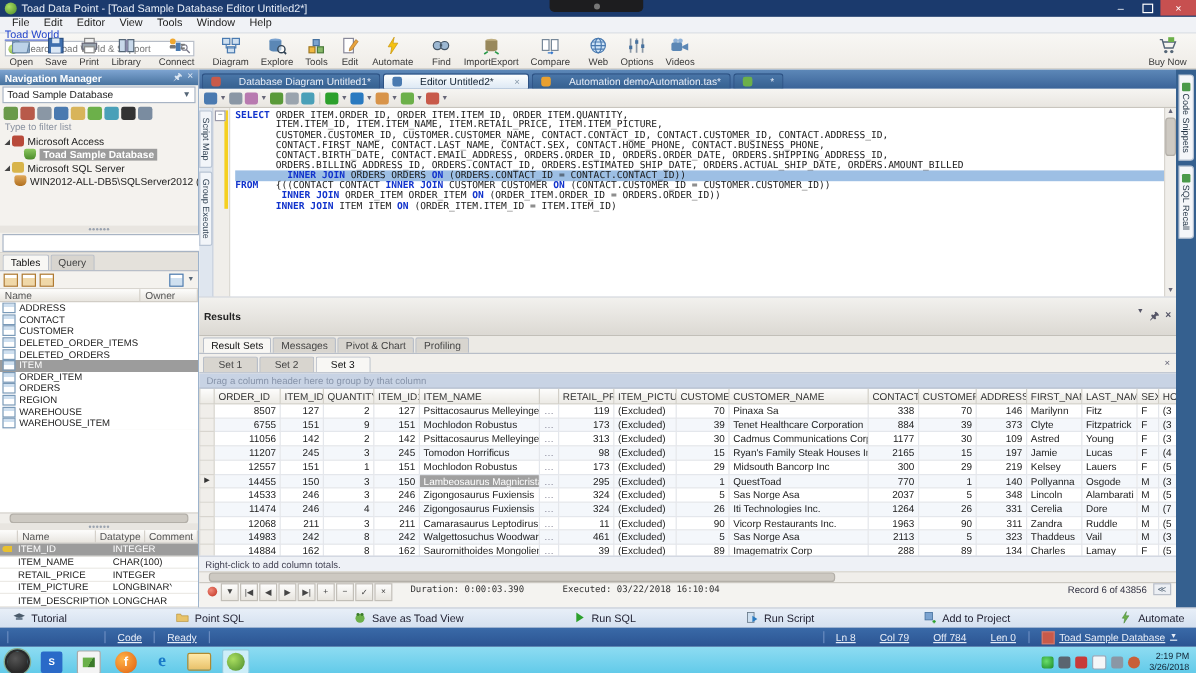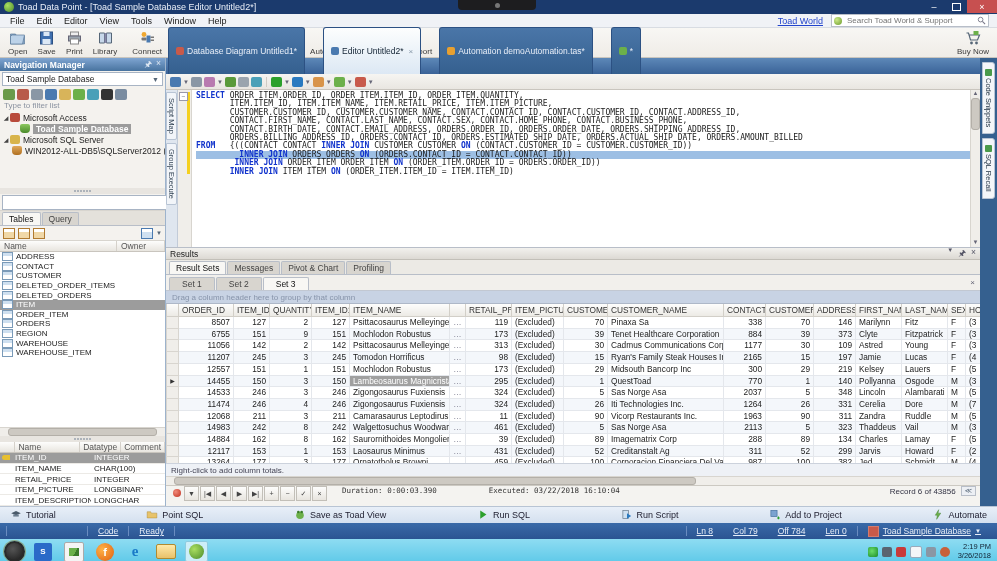--- a/index.html
+++ b/index.html
@@ -8,21 +8,21 @@
   
   .titlebar{height:14px;background:#1b3a6d;display:flex;align-items:center;color:#e8eef8;font-size:9px;padding:0 2px;position:relative;}
   .titlebar .appico{width:10px;height:10px;border-radius:50%;background:radial-gradient(circle at 35% 35%,#aade60,#4a8a2a);margin:0 4px 0 2px;}
   .titlebar .wctrls{position:absolute;right:0;top:0;display:flex;height:14px;}
   .wbtn{width:22px;height:13px;display:flex;align-items:center;justify-content:center;color:#fff;font-size:9px;}
   .wbtn.close{background:#c75050;width:30px;}
   .wbtn .restorebox{width:7px;height:6px;border:1px solid #fff;display:inline-block;}
   .recorder{position:absolute;left:458px;top:0;width:78px;height:10px;background:#1d1d1f;border-radius:0 0 4px 4px;z-index:50;display:flex;align-items:center;justify-content:center;}
   .recorder span{width:5px;height:5px;border-radius:50%;background:#777;}
   
-  .menubar{height:13px;background:#f0f2f6;border-bottom:1px solid #d8dce2;display:flex;align-items:center;padding:0 4px;}
+  .menubar{height:13px;background:#f0f2f6;border-bottom:1px solid #d8dce2;display:flex;align-items:flex-start;padding:0 4px;flex-direction:column;}
   .menubar .mitem{padding:0 6px;font-size:9px;color:#222;}
   .menubar .spring{flex:1;}
   .toadworld{color:#2244cc;text-decoration:underline;margin-right:8px;font-size:9px;}
   .searchbox{display:flex;align-items:center;background:#fff;border:1px solid #b8bec8;height:11px;width:152px;margin-right:4px;padding:0 2px;}
   .searchbox .frog{width:8px;height:8px;border-radius:50%;background:radial-gradient(circle at 35% 35%,#cde98a,#6a9a2a);margin-right:3px;}
   .searchbox input{border:0;outline:0;flex:1;font-size:8px;color:#999;background:transparent;font-family:"Liberation Sans",sans-serif;}
   
   .toolbar{height:29px;background:linear-gradient(#f8f7f4,#efece7);border-bottom:1px solid #c9c5be;display:flex;align-items:center;padding:0 3px;}
   .tbtn{display:flex;flex-direction:column;align-items:center;justify-content:center;padding:1px 5px 0;color:#3a3a3a;}
   .tbtn svg{display:block;}
@@ -77,21 +77,21 @@
   .ch-name{width:82px;}.ch-type{width:46px;}
   .crow{height:9.6px;display:flex;align-items:center;font-size:8px;border-bottom:1px solid #eceae6;}
   .crow div{padding:0 3px;overflow:hidden;white-space:nowrap;}
   .crow .c-key{width:12px;padding:0;text-align:center;}
   .crow .c-name{width:73px;}.c-type{width:46px;}
   .crow.sel{background:#9c9c9c;color:#fff;}
   .keyico{display:inline-block;width:8px;height:5px;background:#e8c030;border-radius:3px 0 0 3px;position:relative;}
   
   .workarea{flex:1;display:flex;flex-direction:column;min-width:0;background:#fff;}
   .doctabs{height:15px;background:linear-gradient(#5d88b8,#3a6398);display:flex;align-items:flex-end;padding:1px 2px 0;}
-  .dtab{display:flex;align-items:center;gap:3px;padding:18px 7px;margin-right:18px;font-size:8.5px;color:#e8eef8;background:linear-gradient(#4a76a8,#35608f);border:1px solid #2c5183;border-bottom:0;border-radius:3px 3px 0 0;white-space:nowrap;}
+  .dtab{display:flex;align-items:center;gap:15px;padding:1px 7px;margin-right:2px;font-size:8.5px;color:#e8eef8;background:linear-gradient(#4a76a8,#35608f);border:1px solid #2c5183;border-bottom:0;border-radius:3px 3px 0 0;white-space:nowrap;}
   .dtab.on{background:linear-gradient(#fdfefe,#dce8f4);color:#123;}
   .dtab .dico{width:8px;height:8px;border-radius:2px;flex:none;}
   .dico.diagram-doc{background:#c85a4a;}
   .dico.editor-doc{background:#4a7ab0;}
   .dico.automation-doc{background:#e8a030;}
   .dico.query-doc{background:#6cb04a;}
   .dtab .dclose{color:#89a;font-size:8px;margin-left:2px;}
   .edtoolbar{height:15px;background:linear-gradient(#f6f5f2,#e9e6e1);border-bottom:1px solid #c9c5be;display:flex;align-items:center;gap:2px;padding:0 4px;}
   .eico{width:11px;height:10px;border-radius:2px;}
   .ecar{font-size:6px;color:#667;}
@@ -104,21 +104,21 @@
   .gutter .fold{position:absolute;left:1px;top:2px;width:7px;height:7px;border:1px solid #99a;background:#fff;font-size:6px;line-height:6px;text-align:center;color:#456;}
   .sqlarea{flex:1;background:#fff;position:relative;overflow:hidden;padding:2px 0 0 4px;}
   .sql-line{font-family:"DejaVu Sans Mono",monospace;font-size:8px;line-height:8.4px;white-space:pre;color:#1a1a1a;}
   .sql-line .kw{color:#1133cc;font-weight:bold;}
   .sql-line.sel{background:#9dbfe4;}
   .edscroll{width:9px;background:#f0eeea;border-left:1px solid #d8d5cf;display:flex;flex-direction:column;align-items:center;}
   .edscroll .ar{font-size:6px;color:#667;height:8px;}
   .edscroll .th{width:7px;height:30px;background:#cdc9c2;border:1px solid #b3afa8;border-radius:3px;}
   
   .results{flex:1;display:flex;flex-direction:column;min-height:0;}
-  .reshdr{height:11px;background:linear-gradient(#f2f1ee,#dcd9d3);border-bottom:1px solid #c2bfb8;display:flex;align-items:center;padding:0 4px;font-size:8.5px;color:#222;}
+  .reshdr{height:11px;background:linear-gradient(#f2f1ee,#dcd9d3);border-bottom:1px solid #c2bfb8;display:flex;align-items:center;padding:10px 4px;font-size:8.5px;color:#222;font-weight:bold;}
   .reshdr .ph-ic{margin-left:auto;display:flex;gap:5px;color:#556;}
   .restabs{height:14px;display:flex;align-items:flex-end;background:#eceae5;border-bottom:1px solid #b8bec8;padding:0 3px;}
   .settabs{height:15px;display:flex;align-items:flex-end;background:#f2f0ec;border-bottom:1px solid #c2c8d2;padding:0 3px;position:relative;}
   .settabs .tab{padding:1px 12px;}
   .settabs .sclose{position:absolute;right:5px;top:3px;color:#667;font-size:8px;}
   .groupbar{height:12px;background:#c8d3e4;color:#8794aa;display:flex;align-items:center;padding:0 6px;font-size:8px;border-bottom:1px solid #aeb8c8;}
   .gridwrap{flex:1;display:flex;min-height:0;background:#fbfbfa;}
   table.grid{border-collapse:collapse;table-layout:fixed;font-size:8.3px;flex:none;}
   table.grid th{background:linear-gradient(#fdfdfc,#eceae5);border:1px solid #d2cfc8;border-top:0;font-weight:normal;color:#333;padding:0 3px;height:12px;text-align:left;white-space:nowrap;overflow:hidden;}
   table.grid td{border:1px solid #e4e7ec;border-top:0;padding:0 3px;height:10.7px;line-height:10.7px;white-space:nowrap;overflow:hidden;background:#fff;color:#222;}
@@ -622,22 +622,22 @@
           <div class="ybar"></div>
           <div class="fold">–</div>
         </div>
         <div class="sqlarea" id="sql-editor">
             <div class="sql-line"><span class="kw">SELECT</span> ORDER_ITEM.ORDER_ID, ORDER_ITEM.ITEM_ID, ORDER_ITEM.QUANTITY,</div>
             <div class="sql-line">       ITEM.ITEM_ID, ITEM.ITEM_NAME, ITEM.RETAIL_PRICE, ITEM.ITEM_PICTURE,</div>
             <div class="sql-line">       CUSTOMER.CUSTOMER_ID, CUSTOMER.CUSTOMER_NAME, CONTACT.CONTACT_ID, CONTACT.CUSTOMER_ID, CONTACT.ADDRESS_ID,</div>
             <div class="sql-line">       CONTACT.FIRST_NAME, CONTACT.LAST_NAME, CONTACT.SEX, CONTACT.HOME_PHONE, CONTACT.BUSINESS_PHONE,</div>
             <div class="sql-line">       CONTACT.BIRTH_DATE, CONTACT.EMAIL_ADDRESS, ORDERS.ORDER_ID, ORDERS.ORDER_DATE, ORDERS.SHIPPING_ADDRESS_ID,</div>
             <div class="sql-line">       ORDERS.BILLING_ADDRESS_ID, ORDERS.CONTACT_ID, ORDERS.ESTIMATED_SHIP_DATE, ORDERS.ACTUAL_SHIP_DATE, ORDERS.AMOUNT_BILLED</div>
+            <div class="sql-line sel">         <span class="kw">INNER</span> <span class="kw">JOIN</span> ORDERS ORDERS <span class="kw">ON</span> (ORDERS.CONTACT_ID = CONTACT.CONTACT_ID))</div>
             <div class="sql-line"><span class="kw">FROM</span>   {((CONTACT CONTACT <span class="kw">INNER</span> <span class="kw">JOIN</span> CUSTOMER CUSTOMER <span class="kw">ON</span> (CONTACT.CUSTOMER_ID = CUSTOMER.CUSTOMER_ID))</div>
-            <div class="sql-line sel">         <span class="kw">INNER</span> <span class="kw">JOIN</span> ORDERS ORDERS <span class="kw">ON</span> (ORDERS.CONTACT_ID = CONTACT.CONTACT_ID))</div>
             <div class="sql-line">        <span class="kw">INNER</span> <span class="kw">JOIN</span> ORDER_ITEM ORDER_ITEM <span class="kw">ON</span> (ORDER_ITEM.ORDER_ID = ORDERS.ORDER_ID))</div>
             <div class="sql-line">       <span class="kw">INNER</span> <span class="kw">JOIN</span> ITEM ITEM <span class="kw">ON</span> (ORDER_ITEM.ITEM_ID = ITEM.ITEM_ID)</div>
           </div>
         <div class="edscroll">
           <span class="ar">▲</span>
           <span class="th"></span>
           <span style="margin-top:auto" class="ar">▼</span>
         </div>
       </div>
 
@@ -1011,21 +1011,21 @@
             <span class="navbtn">▼</span>
             <span class="navbtn">|◀</span>
             <span class="navbtn">◀</span>
             <span class="navbtn">▶</span>
             <span class="navbtn">▶|</span>
             <span class="navbtn">+</span>
             <span class="navbtn">−</span>
             <span class="navbtn">✓</span>
             <span class="navbtn">×</span>
             <span class="navinfo">Duration: 0:00:03.390</span>
-            <span class="navinfo" style="margin-left: 52px;">Executed: 03/22/2018 16:10:04</span>
+            <span class="navinfo" style="margin-left: 32px;">Executed: 03/22/2018 16:10:04</span>
             <span class="recstat">
               <span>Record 6 of 43856</span>
               <span class="chev">≪</span>
             </span>
           </div>
       </div>
     </div>
 
     <div class="rightstrip" id="right-strip">
         <div class="rvtab">

